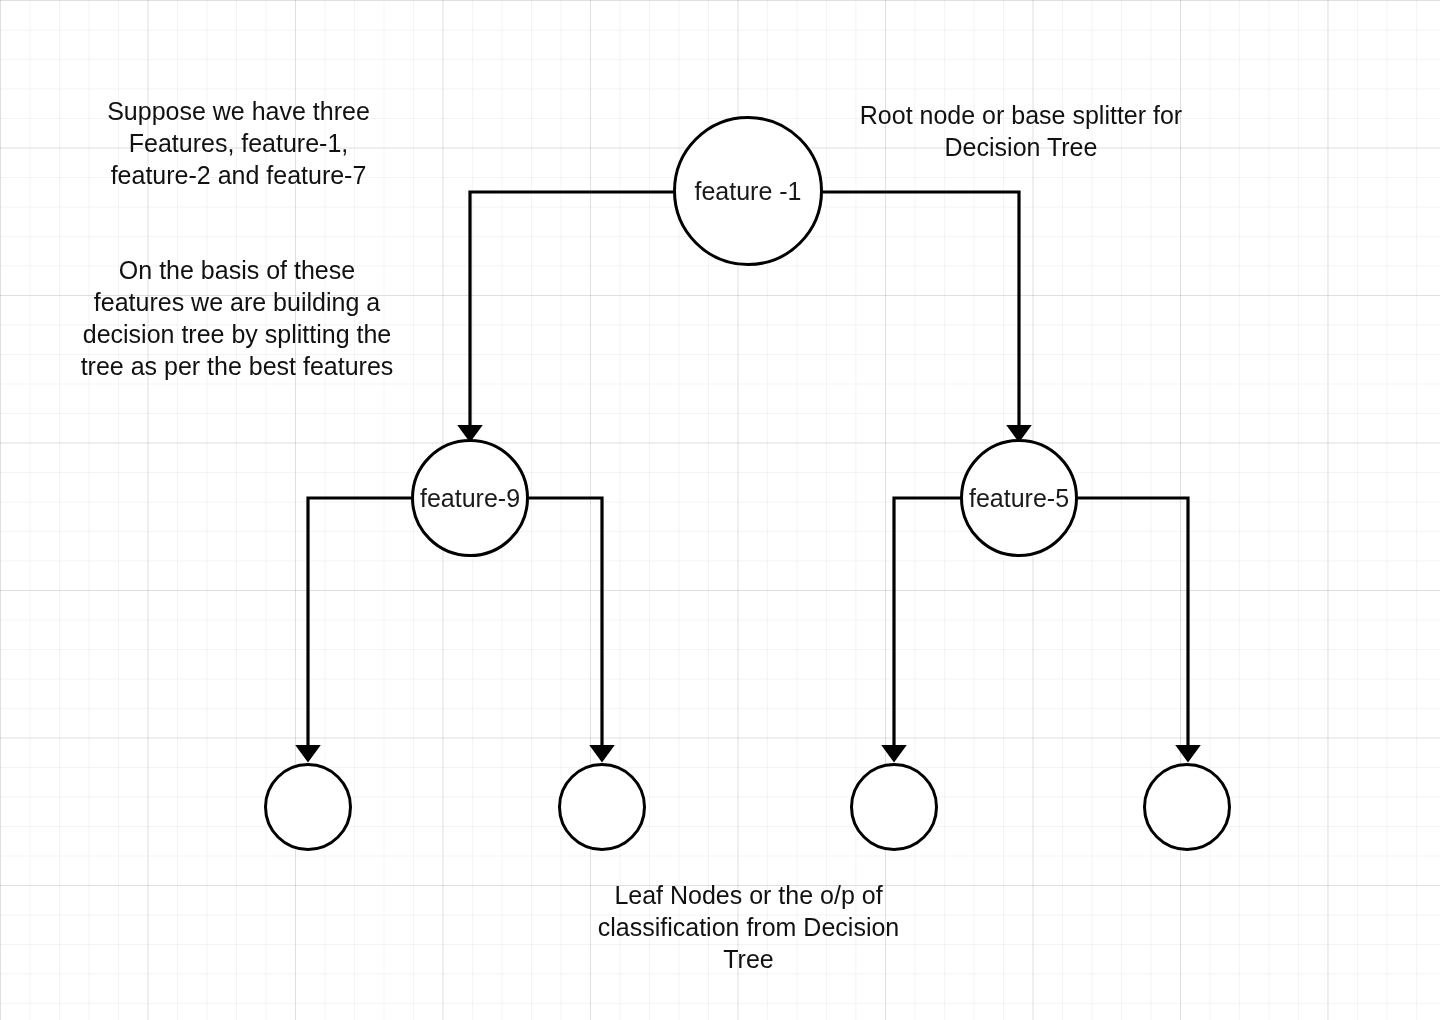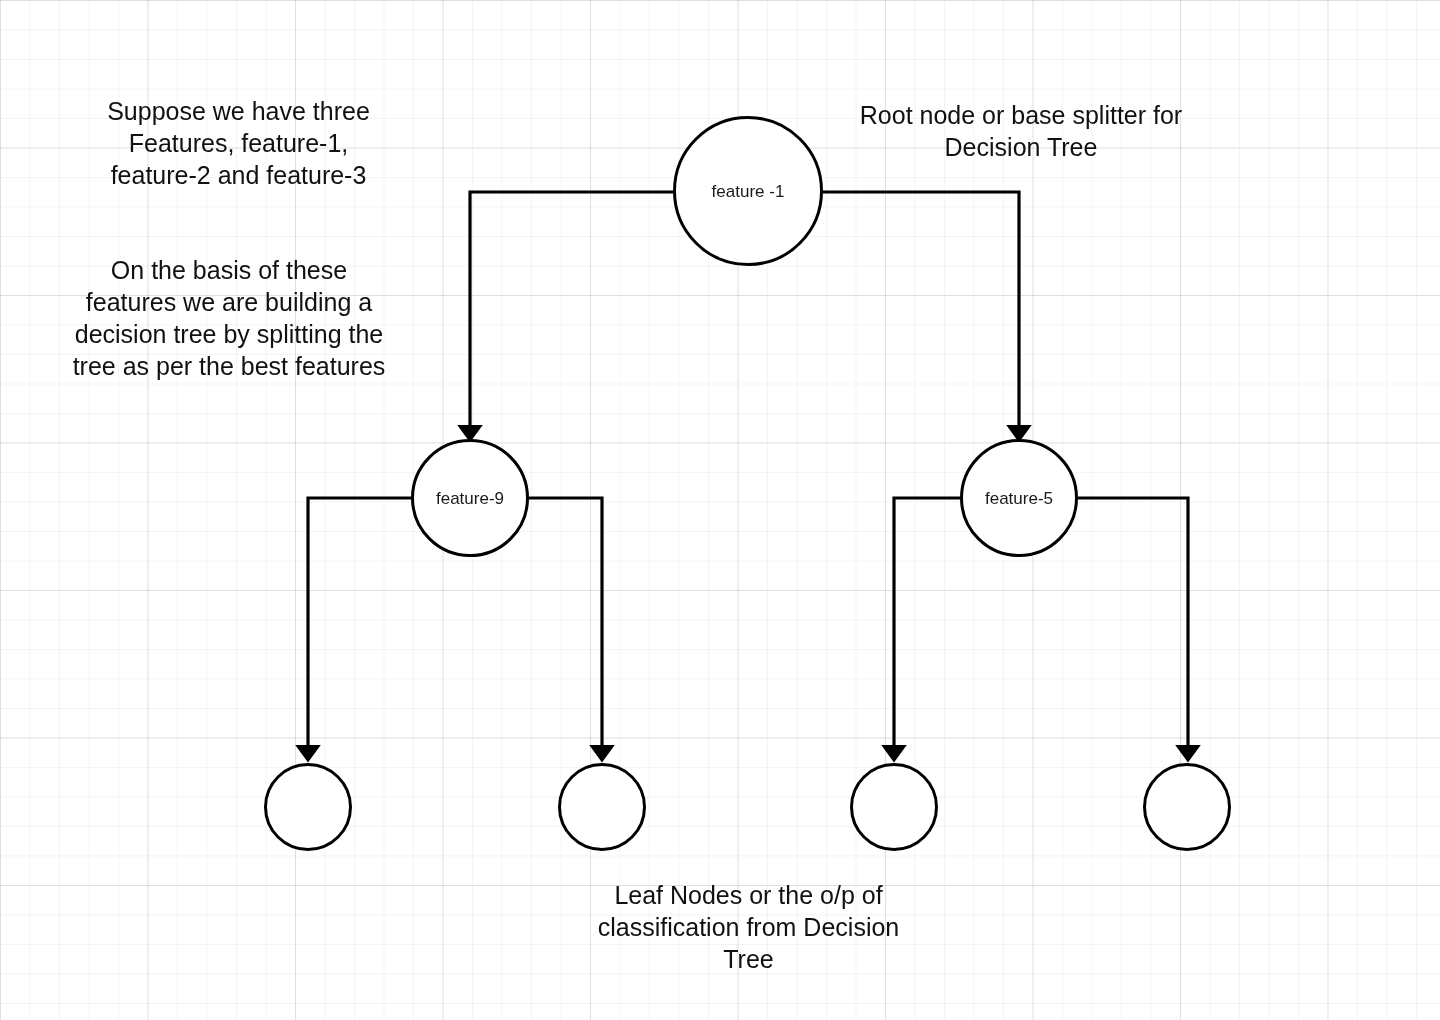--- a/index.html
+++ b/index.html
@@ -37,21 +37,21 @@
     position: absolute;
     border: 3px solid #000000;
     border-radius: 50%;
     background: #ffffff;
     box-sizing: border-box;
     display: flex;
     align-items: center;
     justify-content: center;
   }
   .node-label {
-    font-size: 17px;
+    font-size: 25px;
     color: #1a1a1a;
     white-space: nowrap;
     line-height: 1;
     letter-spacing: 0px;
   }
   .annotation {
     position: absolute;
     font-size: 25px;
     color: #111111;
     line-height: 1.28;
@@ -97,22 +97,22 @@
   </div>
   <div class="node" style="left: 850px; top: 763px; width: 88px; height: 88px;">
     <span class="node-label"></span>
   </div>
   <div class="node" style="left: 1143px; top: 763px; width: 88px; height: 88px;">
     <span class="node-label"></span>
   </div>
 
   <div class="annotation" style="left: 66px; top: 95px; width: 345px;">Suppose we have three
 Features, feature-1,
-feature-2 and feature-3</div>
-  <div class="annotation" style="left: 54px; top: 254px; width: 350px;">On the basis of these
+feature-2 and feature-7</div>
+  <div class="annotation" style="left: 62px; top: 254px; width: 350px;">On the basis of these
 features we are building a
 decision tree by splitting the
 tree as per the best features</div>
   <div class="annotation" style="left: 576px; top: 879px; width: 345px;">Leaf Nodes or the o/p of
 classification from Decision
 Tree</div>
   <div class="annotation" style="left: 840px; top: 99px; width: 362px;">Root node or base splitter for
 Decision Tree</div>
 
 </div>

